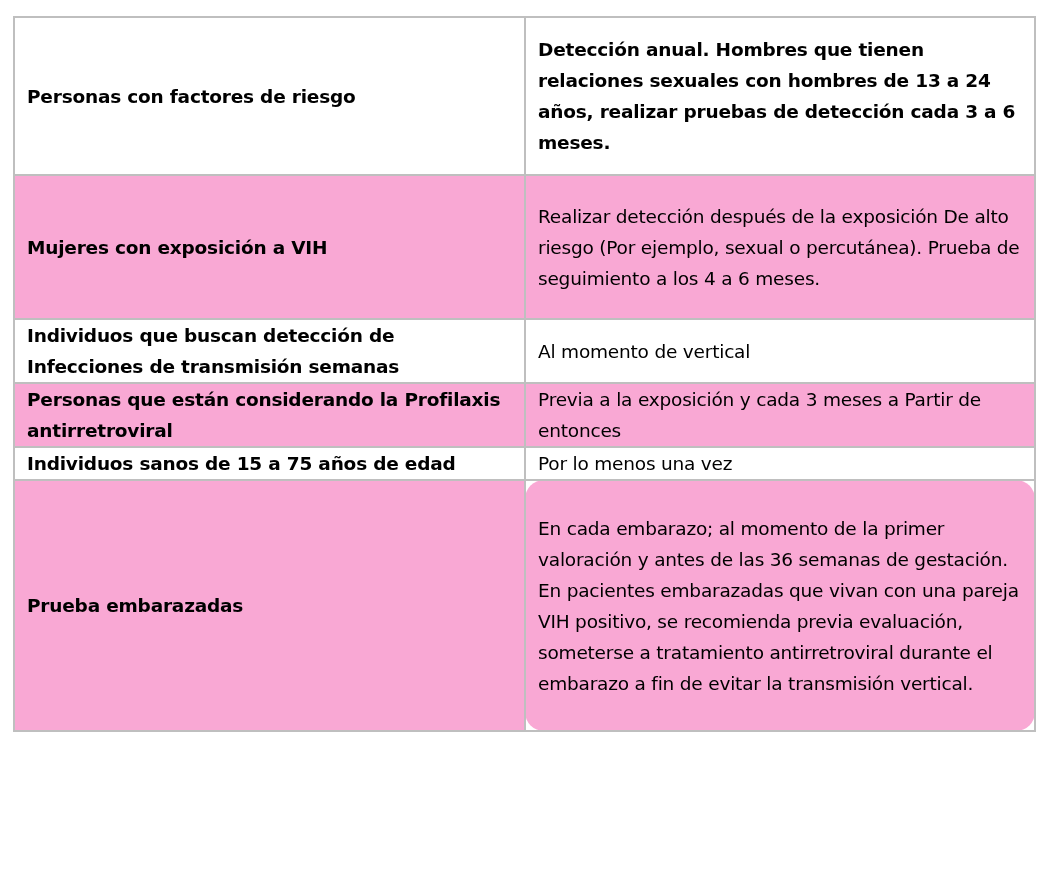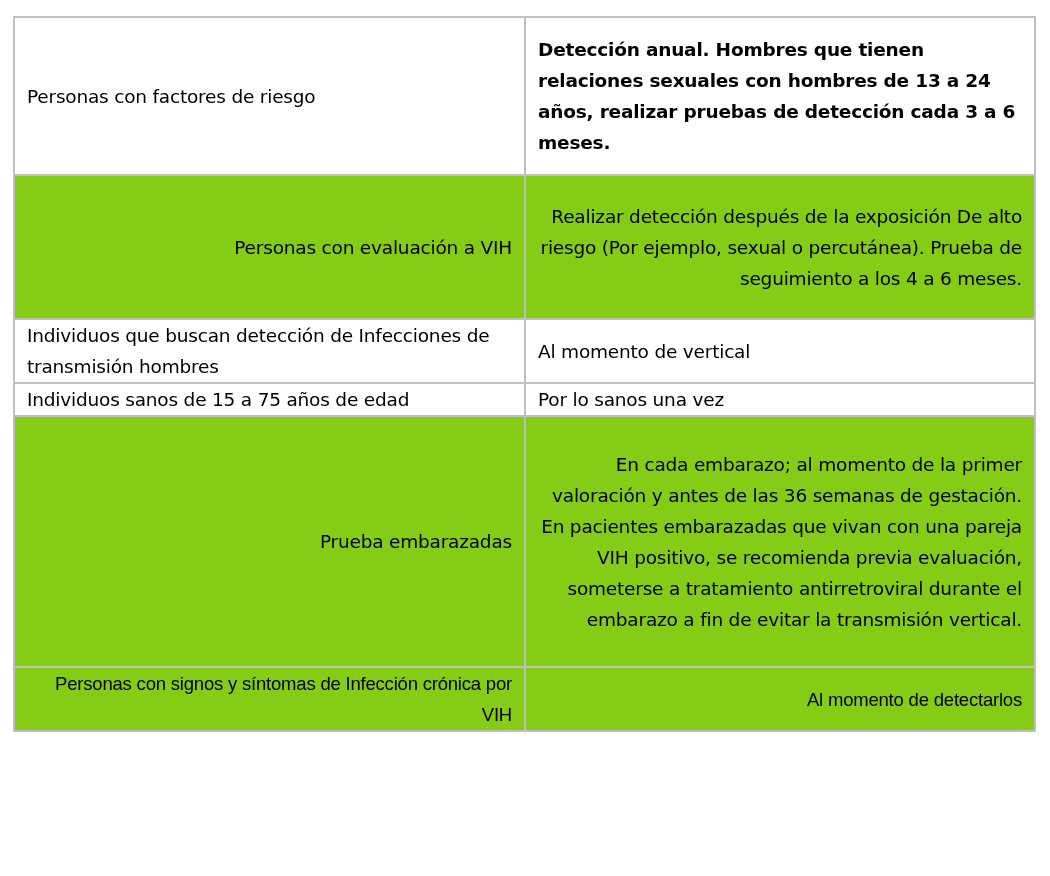--- a/index.html
+++ b/index.html
@@ -8,52 +8,52 @@
   table.screening {
     position:absolute; left:13px; top:16px;
     width:1019px; border-collapse:collapse; table-layout:fixed;
   }
   table.screening td {
     border:2px solid #bfbfbf;
     font-size:18.5px; line-height:31px;
     vertical-align:middle; padding:0 12px;
     letter-spacing:-0.2px;
   }
-  td.col-a { width:485px; font-weight:normal; padding-left:14px; }
+  td.col-a { width:485px; font-weight:bold; padding-left:14px; }
   td.col-b { width:484px; padding-left:13px; }
-  tr.shade td { background:#84cc16;text-align:right; }
+  tr.shade td { background:#f9a8d4; }
   tr.white td { background:#ffffff; }
   td.bold { font-weight:bold; }
   .narrow { font-family:"Liberation Sans Narrow","Liberation Sans",sans-serif; font-size:19px; letter-spacing:-0.4px; }
-  .pre { white-space:pre-line; }
+  .pre { white-space:pre-line;border-radius:19px; }
 </style>
 </head>
 <body>
 
 <table class="screening">
   <tbody>
     <tr class="white" style="height:158px;">
       <td class="col-a">Personas con factores de riesgo</td>
       <td class="col-b bold">Detección anual. Hombres que tienen relaciones sexuales con hombres de 13 a 24 años, realizar pruebas de detección cada 3 a 6 meses.</td>
     </tr>
     <tr class="shade" style="height:144px;">
-      <td class="col-a">Personas con evaluación a VIH</td>
+      <td class="col-a">Mujeres con exposición a VIH</td>
       <td class="col-b">Realizar detección después de la exposición De alto riesgo (Por ejemplo, sexual o percutánea). Prueba de seguimiento a los 4 a 6 meses.</td>
     </tr>
     <tr class="white" style="height:62px;">
-      <td class="col-a">Individuos que buscan detección de Infecciones de transmisión hombres</td>
+      <td class="col-a">Individuos que buscan detección de Infecciones de transmisión semanas</td>
       <td class="col-b">Al momento de vertical</td>
+    </tr>
+    <tr class="shade" style="height:63px;">
+      <td class="col-a">Personas que están considerando la Profilaxis antirretroviral</td>
+      <td class="col-b">Previa a la exposición y cada 3 meses a Partir de entonces</td>
     </tr>
     <tr class="white" style="height:32px;">
       <td class="col-a">Individuos sanos de 15 a 75 años de edad</td>
-      <td class="col-b">Por lo sanos una vez</td>
+      <td class="col-b">Por lo menos una vez</td>
     </tr>
     <tr class="shade" style="height:251px;">
       <td class="col-a">Prueba embarazadas</td>
       <td class="col-b pre">En cada embarazo; al momento de la primer valoración y antes de las 36 semanas de gestación.
 En pacientes embarazadas que vivan con una pareja VIH positivo, se recomienda previa evaluación, someterse a tratamiento antirretroviral durante el embarazo a fin de evitar la transmisión vertical.</td>
     </tr>
-    <tr class="shade" style="height:62px;">
-      <td class="col-a narrow">Personas con signos y síntomas de Infección crónica por VIH</td>
-      <td class="col-b narrow" style="font-weight:normal;">Al momento de detectarlos</td>
-    </tr>
   </tbody>
 </table>
 
 </body></html>

